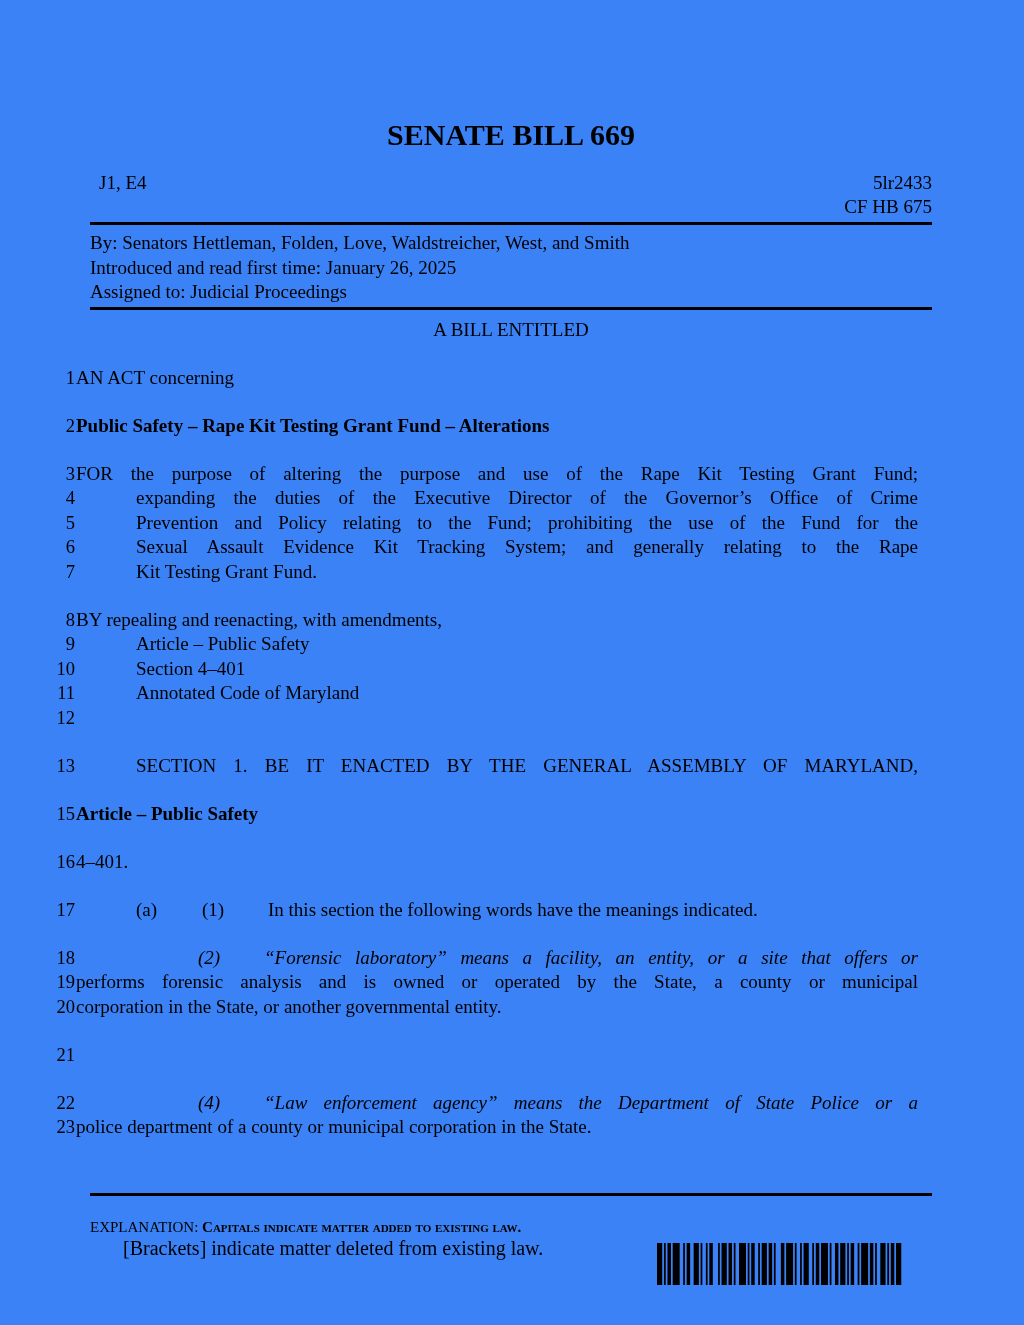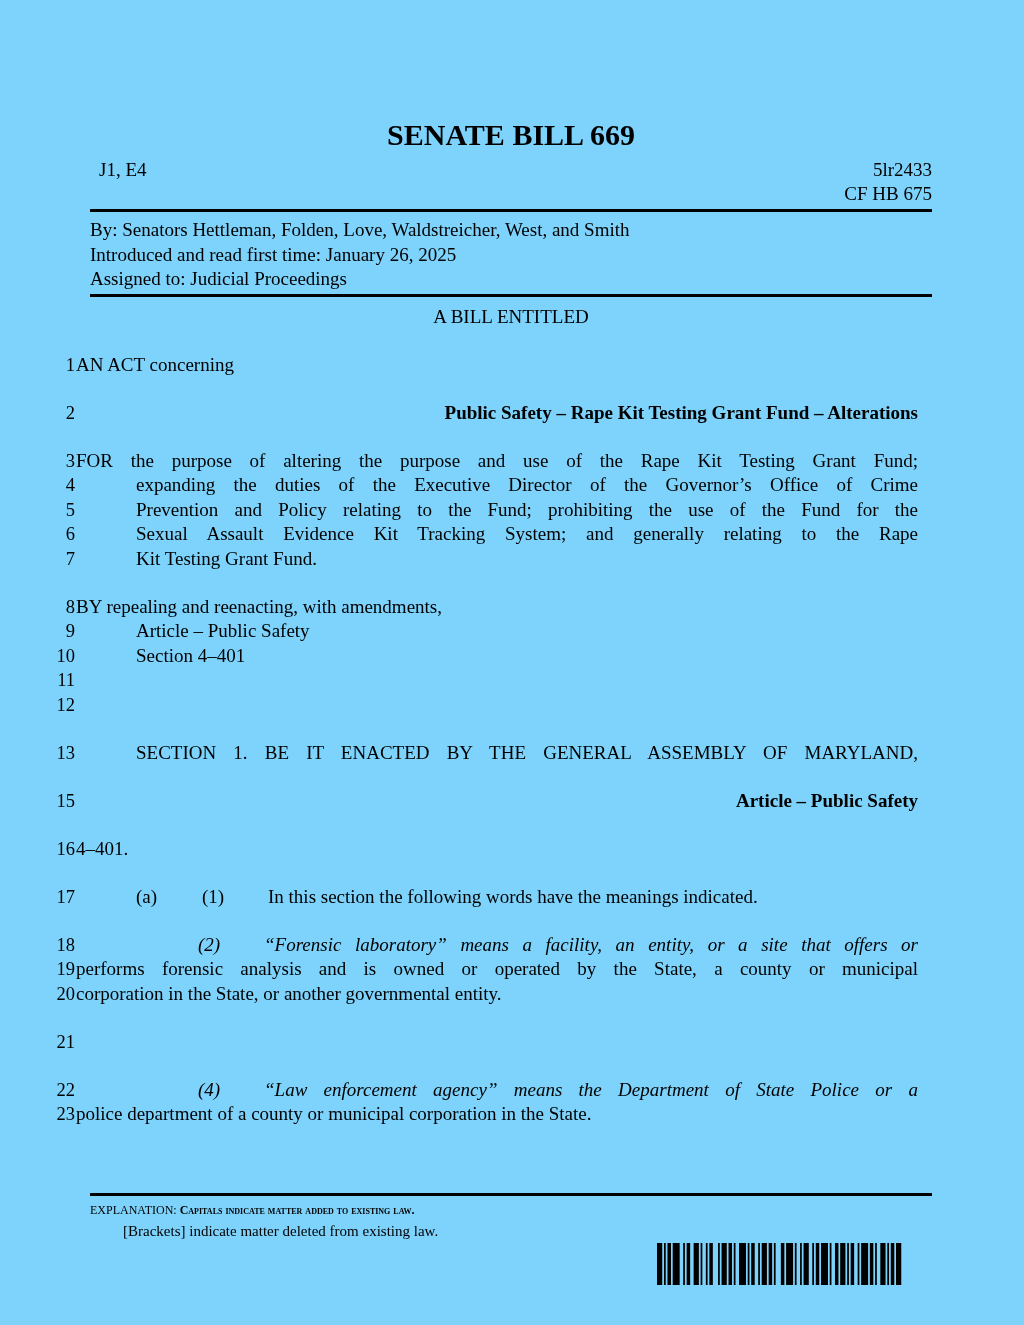--- a/index.html
+++ b/index.html
@@ -1,57 +1,57 @@
 <!DOCTYPE html>
 <html><head>
 <meta charset="utf-8">
 <style>
   html, body { margin: 0; padding: 0; background: #ffffff; }
   .page {
     position: relative;
     width: 1024px;
     height: 1325px;
-    background: #7dd3fc;
+    background: #3b82f6;
     color: #000000;
     font-family: "Liberation Serif", "DejaVu Serif", serif;
     font-size: 19px;
     overflow: hidden;
   }
   .header { margin: 0 92px 0 90px; }
   .title {
     margin-top: 118px;
     font-size: 30px;
     font-weight: bold;
     text-align: center;
     line-height: 34px;
   }
-  .meta { display: flex; justify-content: space-between; margin-top: 6px; line-height: 24px; }
+  .meta { display: flex; justify-content: space-between; margin-top: 19px; line-height: 24px; }
   .meta-left { padding-left: 9px; }
   .meta-right { text-align: right; }
   .rule { height: 3px; background: #000; }
   .rule-top { margin-top: 3px; }
   .sponsor-block { margin-top: 6px; line-height: 24.5px; }
   .rule-bottom { margin-top: 2px; }
   .entitled { text-align: center; margin-top: 8px; line-height: 24.5px; }
   .lines { }
   .line { display: flex; line-height: 24.5px; }
   .line.gap { margin-top: 23.5px; }
   .num { flex: none; width: 75px; text-align: right; font-size: 18.5px; }
   .txt { margin-left: 1px; width: 842px; }
-  .center .txt { text-align: right; }
+  .center .txt { text-align: left; }
   .bold .txt { font-weight: bold; }
   .justify .txt { text-align: justify; text-align-last: justify; text-justify: inter-word; }
   .i1 .txt { padding-left: 60px; width: 782px; }
   .i2 .txt { padding-left: 122px; width: 720px; font-style: italic; }
   .marker { display: inline-block; width: 66px; }
   .footer { position: absolute; left: 90px; right: 92px; top: 1193px; }
   .f-rule { height: 3px; background: #000; }
-  .f-line1 { margin-top: 4px; font-size: 12px; line-height: 21px; }
+  .f-line1 { margin-top: 21px; font-size: 15px; line-height: 21px; }
   .caps-rule { font-weight: bold; font-variant: small-caps; }
-  .f-line2 { margin-left: 33px; font-size: 15px; line-height: 21px; }
+  .f-line2 { margin-left: 33px; font-size: 20px; line-height: 21px; }
   .f-bold { font-weight: normal; }
   .barcode { position: absolute; left: 567px; top: 50px; width: 246px; height: 42px; }
 </style>
 </head>
 <body>
 
 <div class="page">
 
   <div class="header">
     <div class="title">SENATE BILL 669</div>
@@ -113,20 +113,21 @@
       <div class="line i1">
         <span class="num">9</span>
         <div class="txt">Article – Public Safety</div>
       </div>
       <div class="line i1">
         <span class="num">10</span>
         <div class="txt">Section 4–401</div>
       </div>
       <div class="line i1">
         <span class="num">11</span>
+        <div class="txt">Annotated Code of Maryland</div>
       </div>
       <div class="line i1">
         <span class="num">12</span>
       </div>
       <div class="line gap i1 justify">
         <span class="num">13</span>
         <div class="txt">SECTION 1. BE IT ENACTED BY THE GENERAL ASSEMBLY OF MARYLAND,</div>
       </div>
       <div class="line gap center bold">
         <span class="num">15</span>

